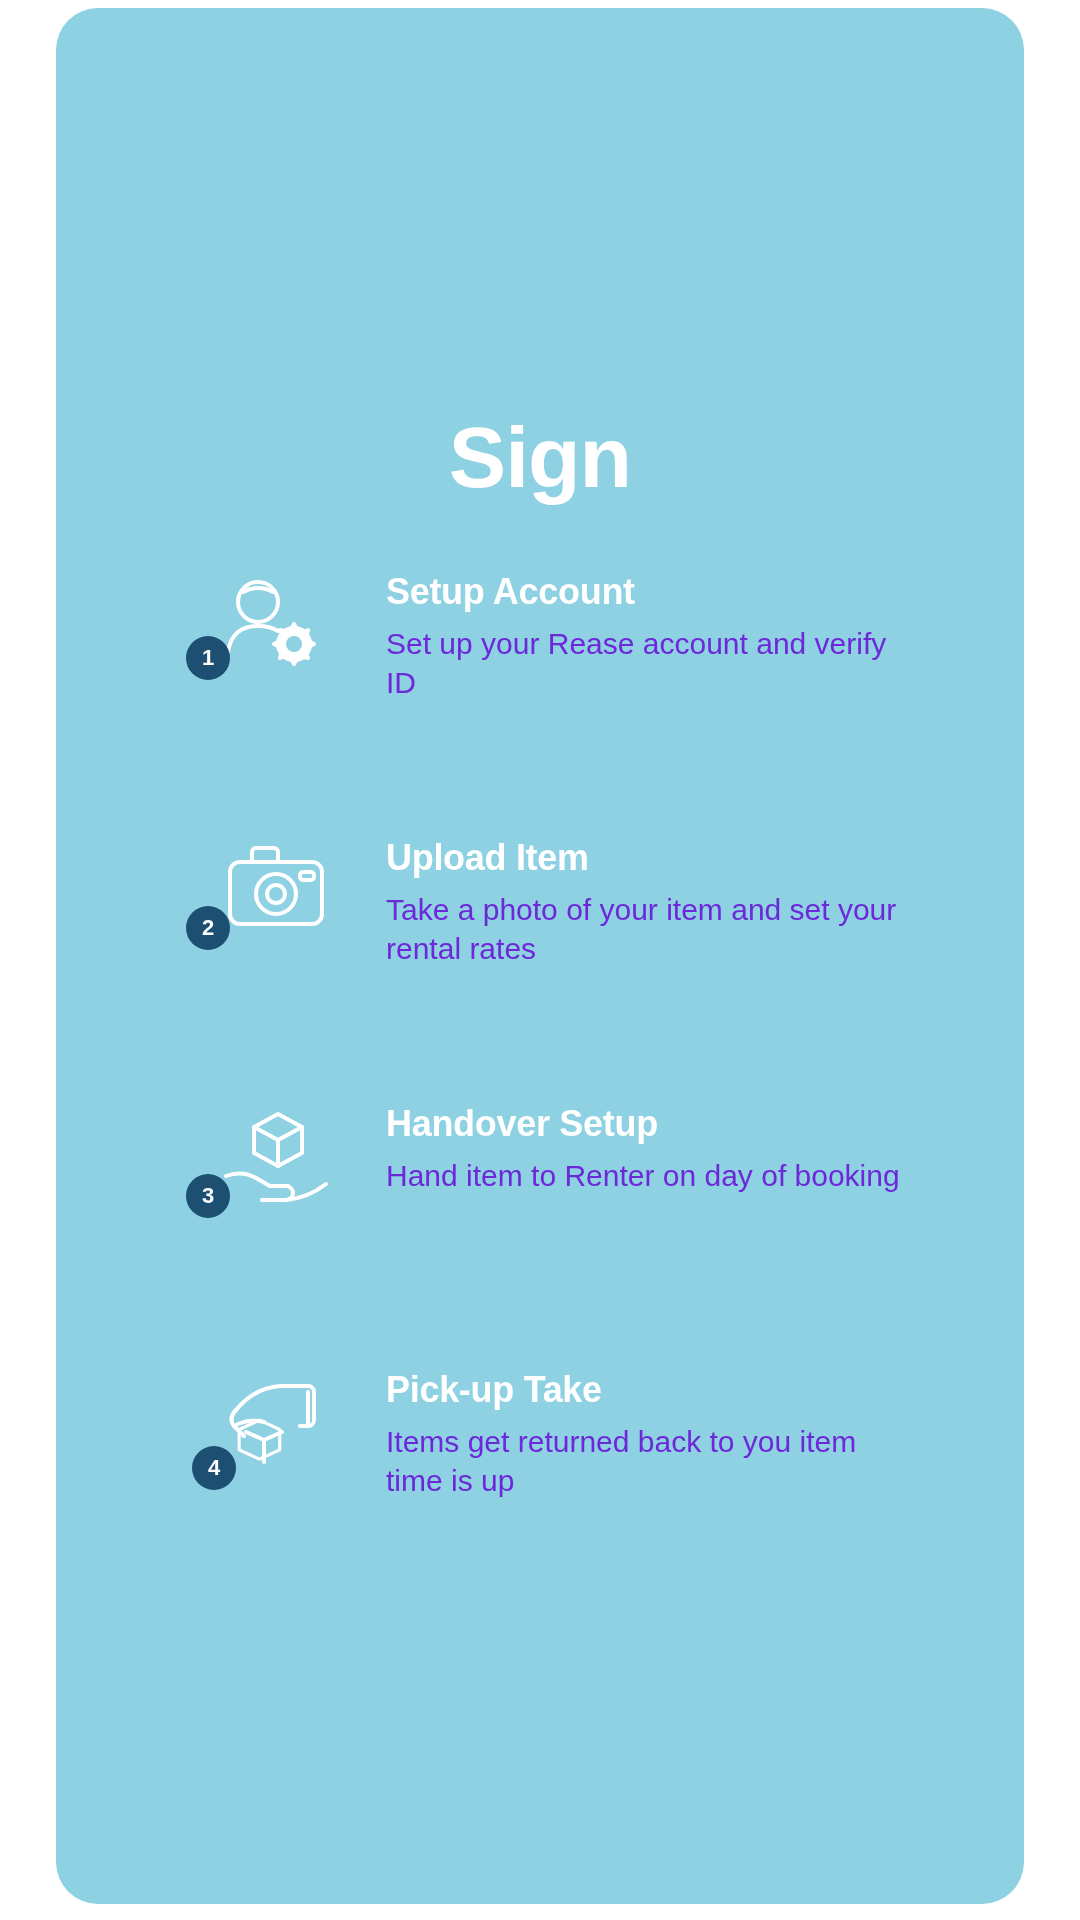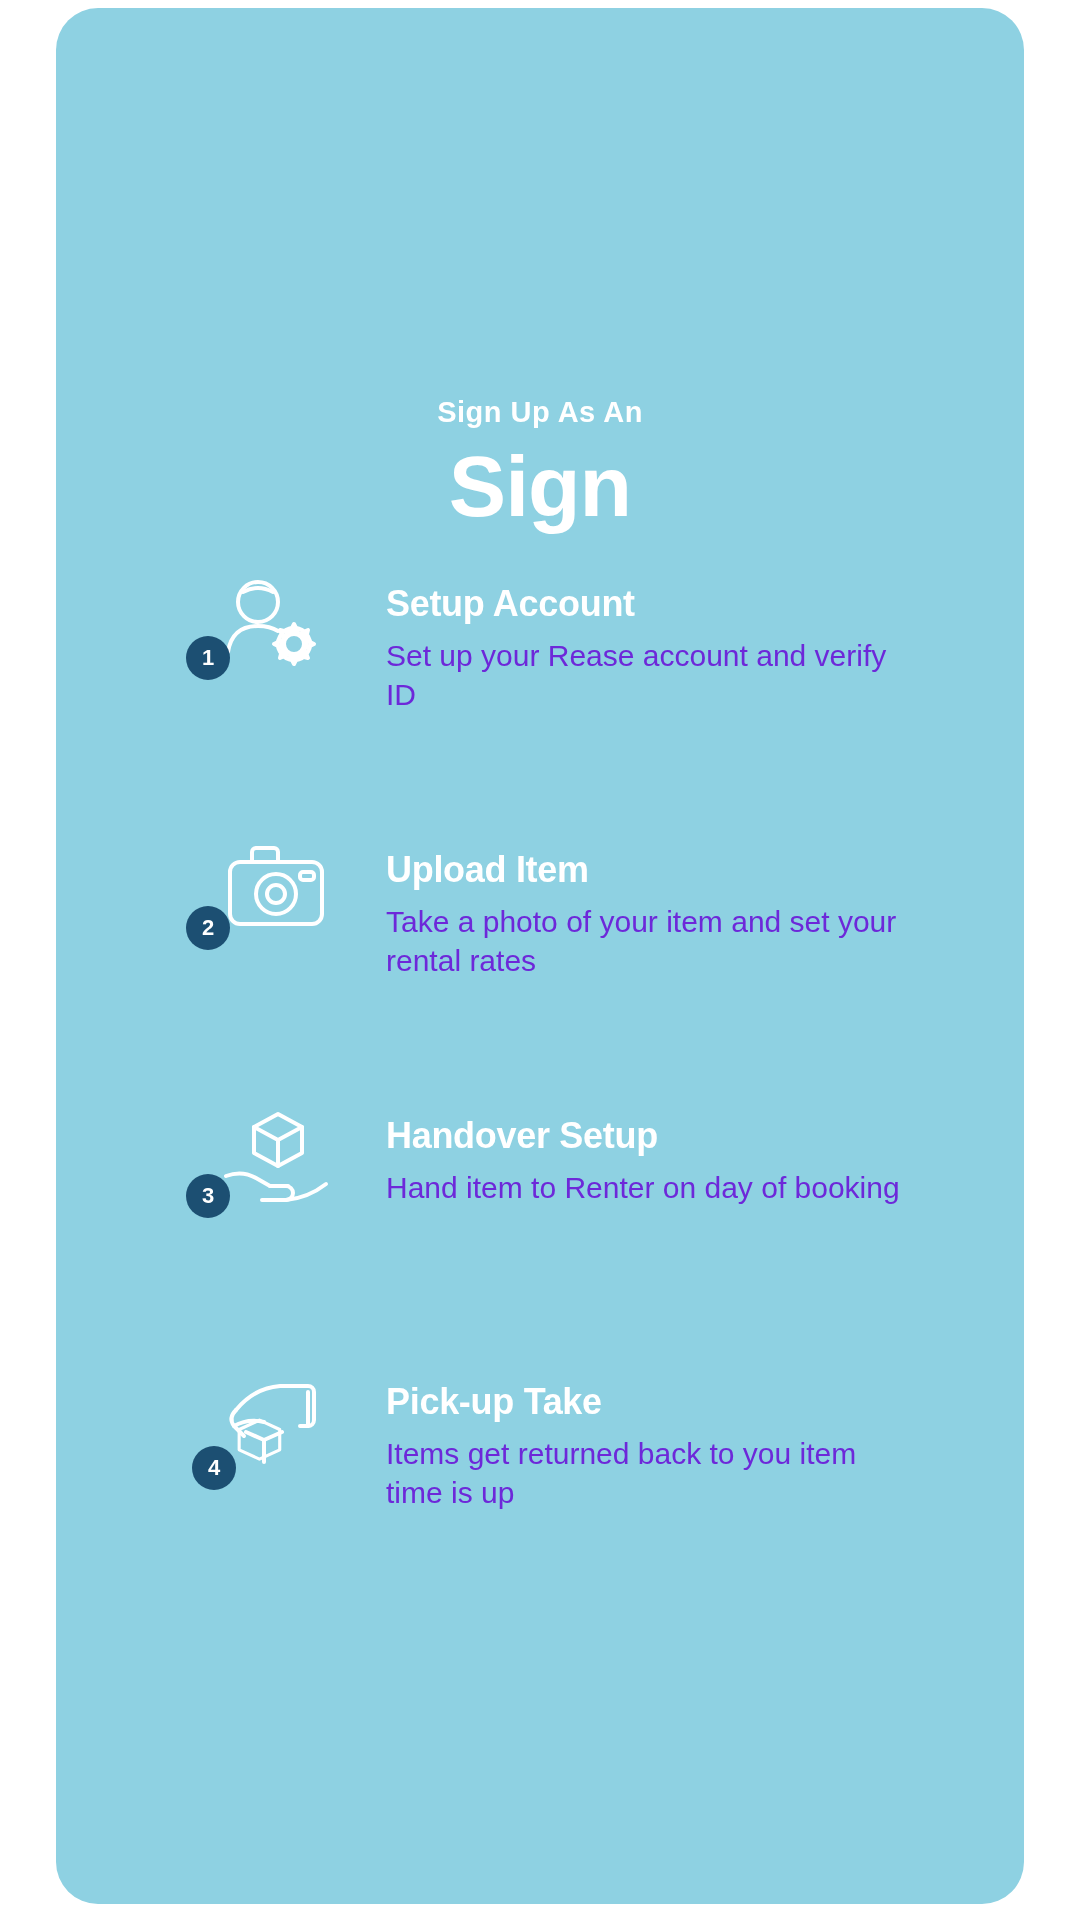--- a/index.html
+++ b/index.html
@@ -111,21 +111,21 @@
     padding-top: 4px;
     padding-right: 40px;
   }
 
   .step-title {
     color: #ffffff;
     font-size: 36px;
     font-weight: bold;
     letter-spacing: -0.3px;
     line-height: 1.1;
-    margin: 12px 0 12px 0;
+    margin: 0 0 12px 0;
   }
 
   .step-desc {
     color: #6d28d9;
     font-size: 30px;
     font-weight: normal;
     line-height: 1.32;
     margin: 0;
     max-width: 520px;
   }
@@ -136,21 +136,20 @@
   .step-3 { margin-top: 8px; }
   .step-4 { margin-top: 2px; }
 </style>
 </head>
 <body>
 
 <div class="phone-frame">
   <div class="screen-inner">
 
     <div class="header">
-      <div class="eyebrow">Sign Up As An</div>
       <div class="title">Sign</div>
     </div>
 
     <div class="steps">
 
       <div class="step step-1">
         <div class="step-visual">
           <div class="icon-wrap">
             <svg width="130" height="120" viewBox="0 0 130 120" fill="none" stroke="#ffffff" stroke-width="4" stroke-linecap="round" stroke-linejoin="round">
               <path d="M62 34 a20 20 0 1 0 -40 0 a20 20 0 0 0 40 0"></path>

